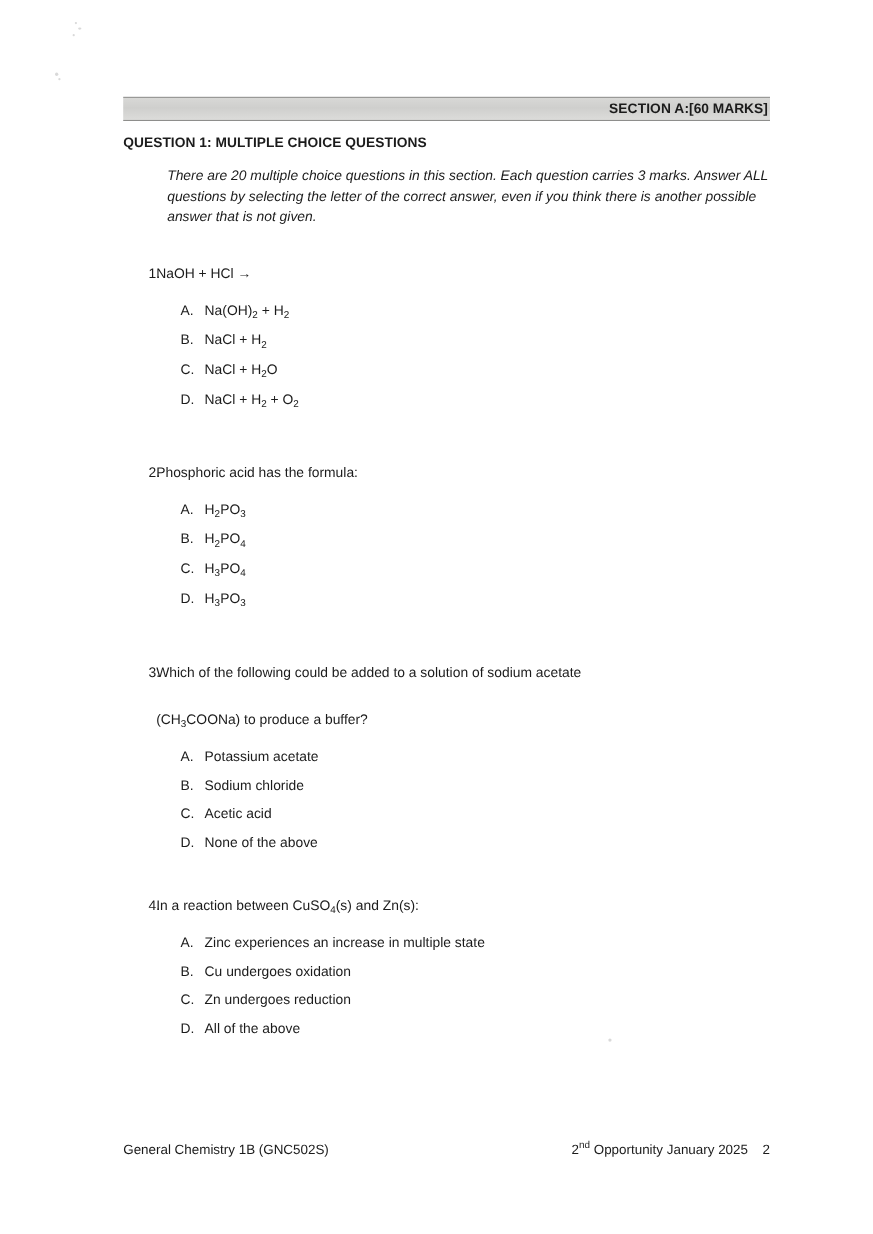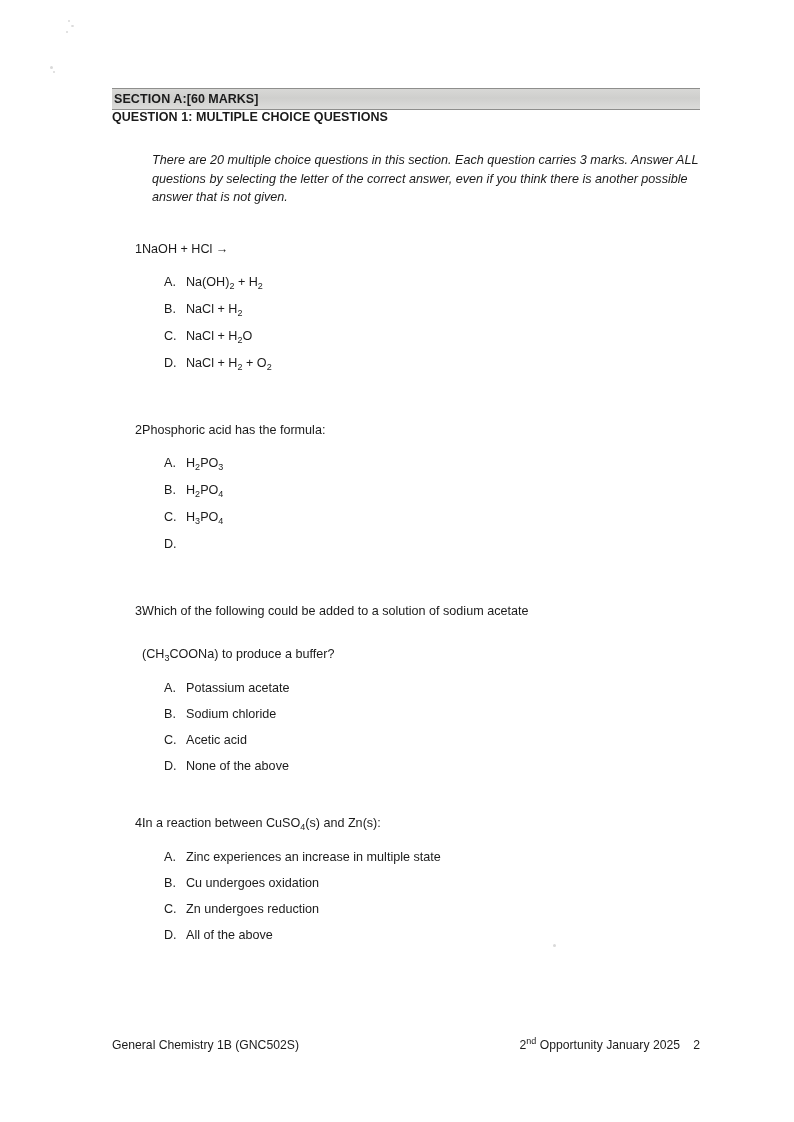--- a/index.html
+++ b/index.html
@@ -43,38 +43,38 @@
     position: absolute;
     left: 0;
     top: 88px;
     width: 588px;
     height: 22px;
     background: linear-gradient(180deg, #d8d8d6 0%, #cfcfcd 45%, #dcdcda 100%);
     border-top: 1px solid #8e8e8c;
     border-bottom: 1px solid #8e8e8c;
     display: flex;
     align-items: center;
-    justify-content: flex-start;
+    justify-content: flex-end;
     box-sizing: border-box;
     padding: 0 2px 0 2px;
   }
   .section-bar .label {
     font-size: 12.5px;
     font-weight: bold;
     letter-spacing: .1px;
   }
   .section-bar .marks {
     font-size: 12.5px;
     font-weight: bold;
   }
 
   .q-heading {
     position: absolute;
     left: 0;
-    top: 110px;
+    top: 123px;
     font-size: 12.5px;
     font-weight: bold;
     letter-spacing: .05px;
   }
 
   .instructions {
     position: absolute;
     left: 0;
     top: 151px;
     width: 576px;
@@ -204,20 +204,21 @@
       <div class="opt">
         <span class="opt-letter">B.</span>
         <span class="opt-text">H<sub>2</sub>PO<sub>4</sub></span>
       </div>
       <div class="opt">
         <span class="opt-letter">C.</span>
         <span class="opt-text">H<sub>3</sub>PO<sub>4</sub></span>
       </div>
       <div class="opt">
         <span class="opt-letter">D.</span>
+        <span class="opt-text">H<sub>3</sub>PO<sub>3</sub></span>
       </div>
     </div>
   </div>
 
   <div class="question" style="top: 602px;">
     <div class="q-row">
       <span class="q-num">3.</span>
       <span class="q-text">
         <span>Which of the following could be added to a solution of sodium acetate</span>
         <span class="cont">(CH<sub>3</sub>COONa) to produce a buffer?</span>

